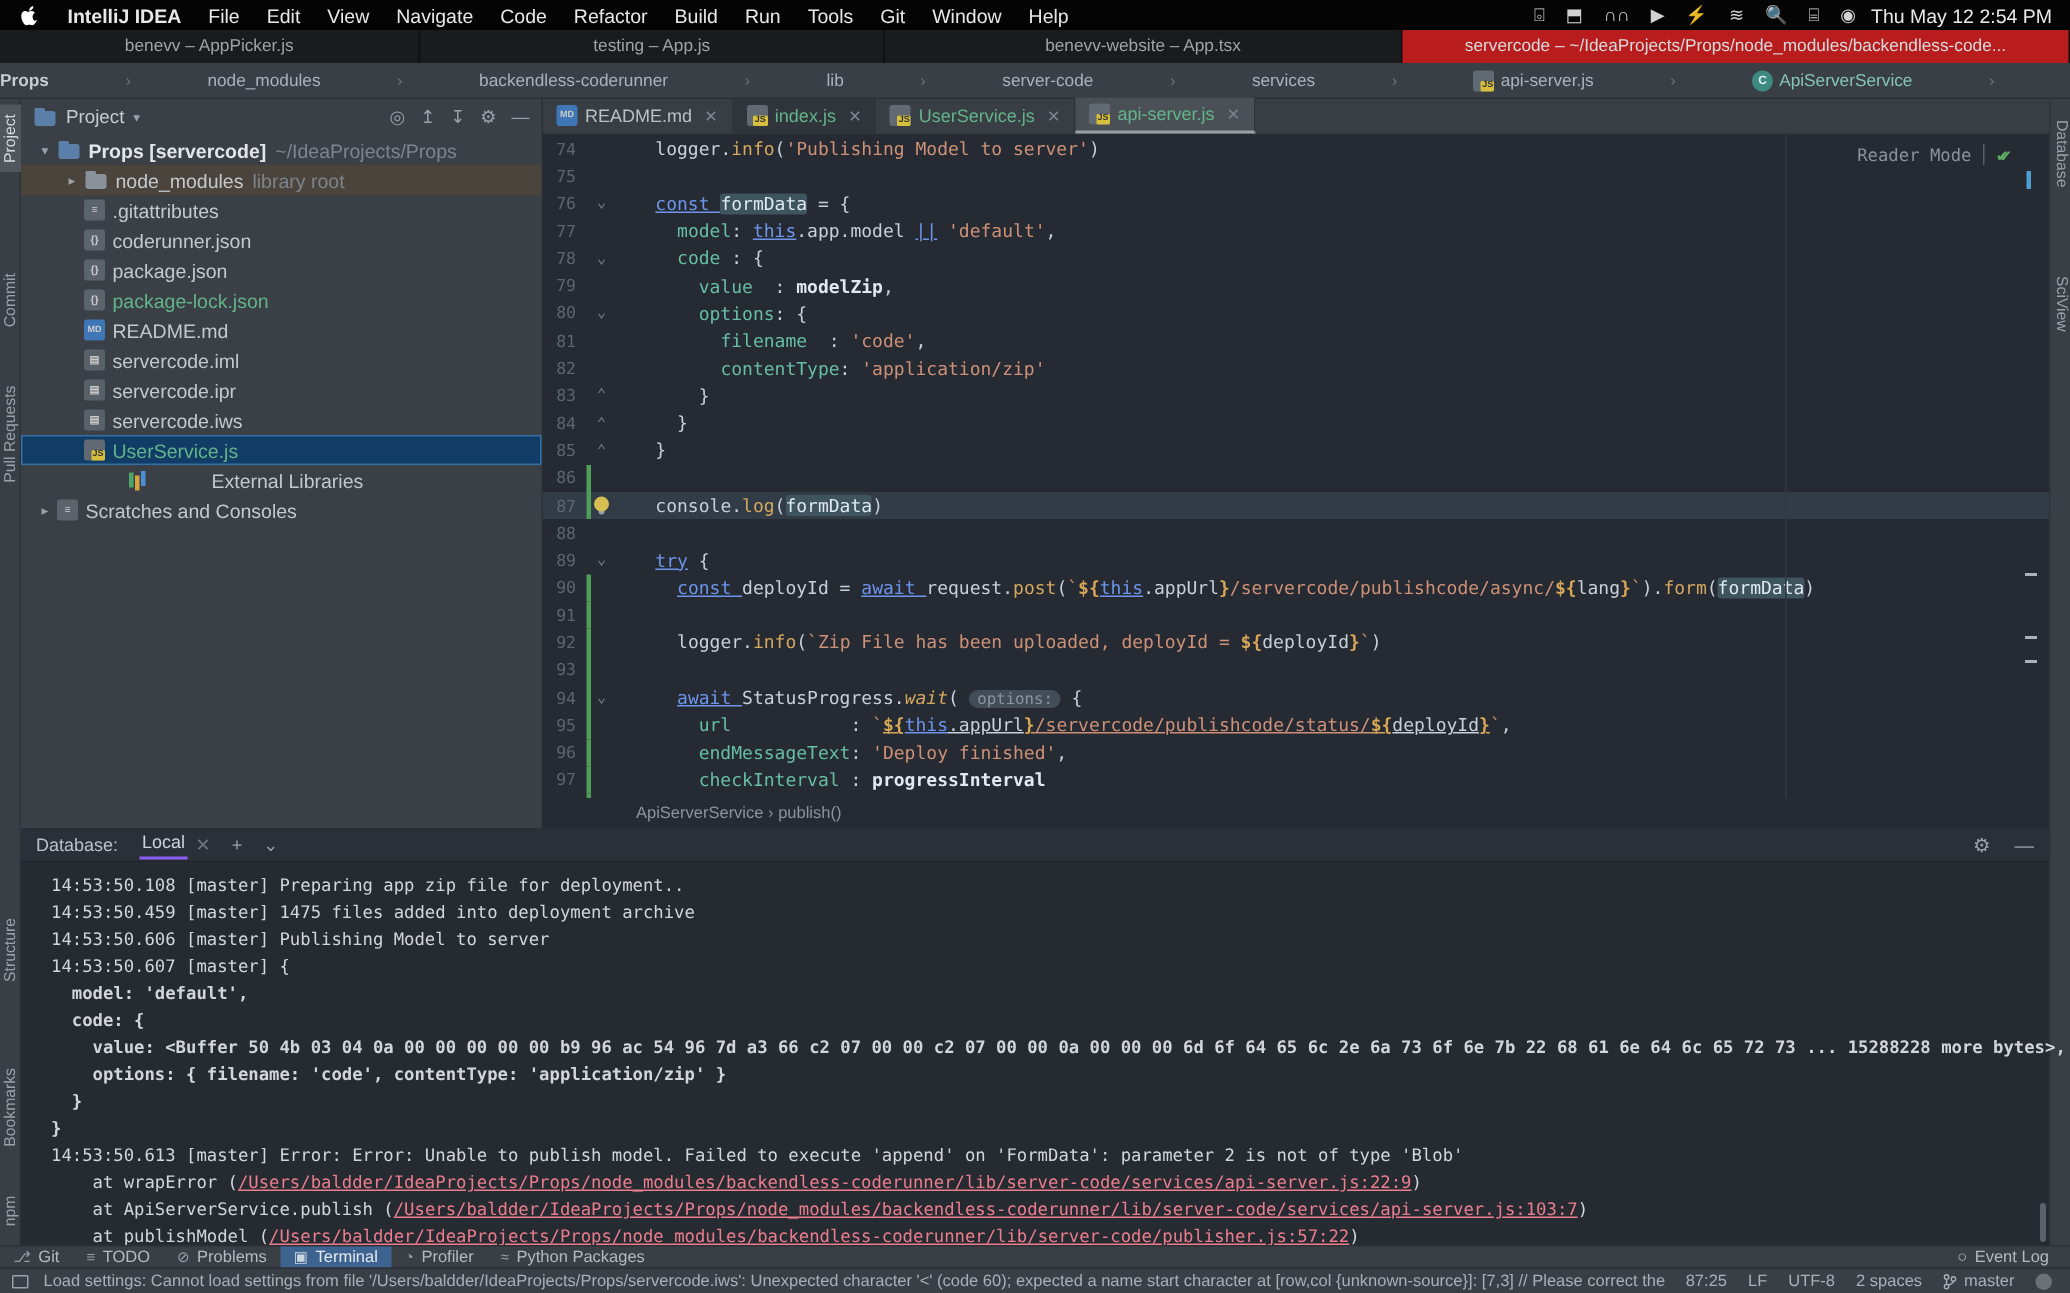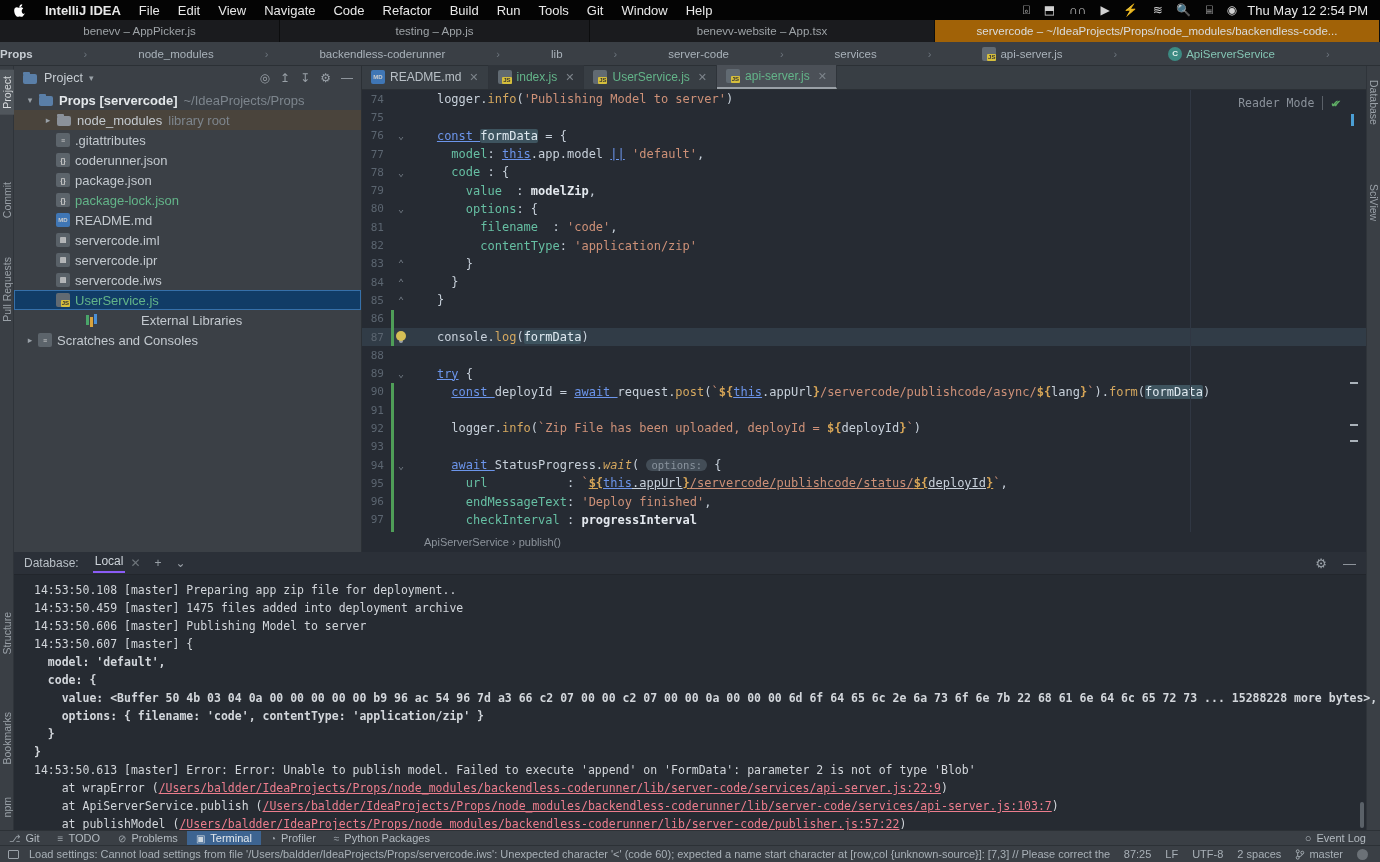--- a/index.html
+++ b/index.html
@@ -18,21 +18,21 @@
   #menubar .tray { display:flex; align-items:center; gap:14px; margin-right:10px; color:#e8e8e8; font-size:12px; }
   #menubar .tray .ti { opacity:.9; font-size:12px; }
   #menubar .clock { margin-right:12px; font-size:13px; }
 
   
   #wintabs { left:0; top:20px; width:1380px; height:22px; background:#1a1b1e; display:flex; }
   .wtab { height:22px; display:flex; align-items:center; justify-content:center;
     color:#9ea3a7; font-size:11.5px; border-right:1px solid #0c0d0e; overflow:hidden; white-space:nowrap; }
   .wtab:nth-child(1){width:280px} .wtab:nth-child(2){width:310px}
   .wtab:nth-child(3){width:345px} .wtab:nth-child(4){width:445px}
-  .wtab.active { background:#a16207; color:#d9dcde; }
+  .wtab.active { background:#b91c1c; color:#d9dcde; }
 
   
   #toolbar { left:0; top:42px; width:1380px; height:24px; background:#3a3f45;
     border-bottom:1px solid #2b3035; display:flex; align-items:center; font-size:11.5px; color:#a9b2ba; }
   #crumbs { display:flex; align-items:center; margin-left:0; white-space:nowrap;gap:44px; }
   #crumbs .sep { color:#6d757d; margin:0 7px; font-size:11px; }
   #crumbs .crumb { display:flex; align-items:center; gap:4px; }
   #crumbs .crumb.first { color:#c7cdd3; font-weight:bold; }
   #crumbs .crumb.hl { color:#84c5b4; }
   #toolbar .tright { margin-left:auto; display:flex; align-items:center; gap:10px; padding-right:12px; }

